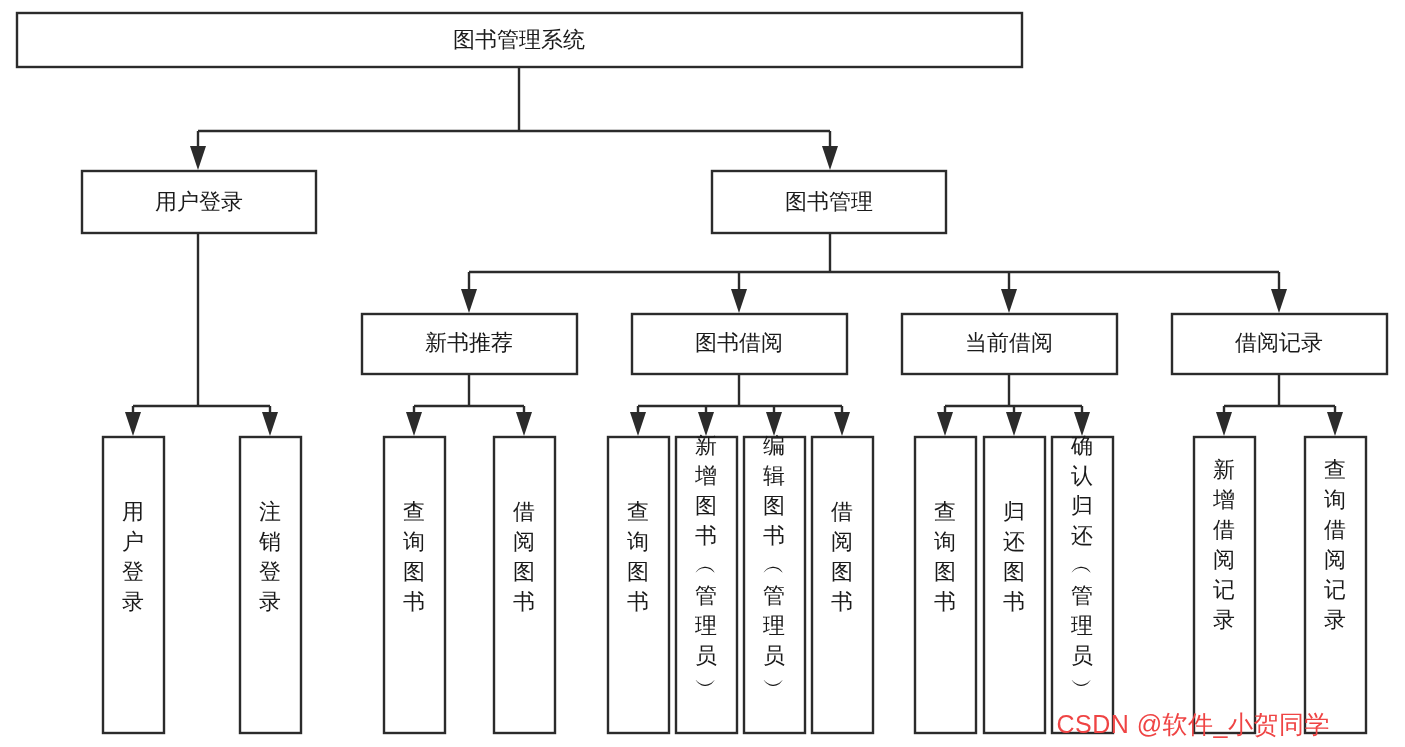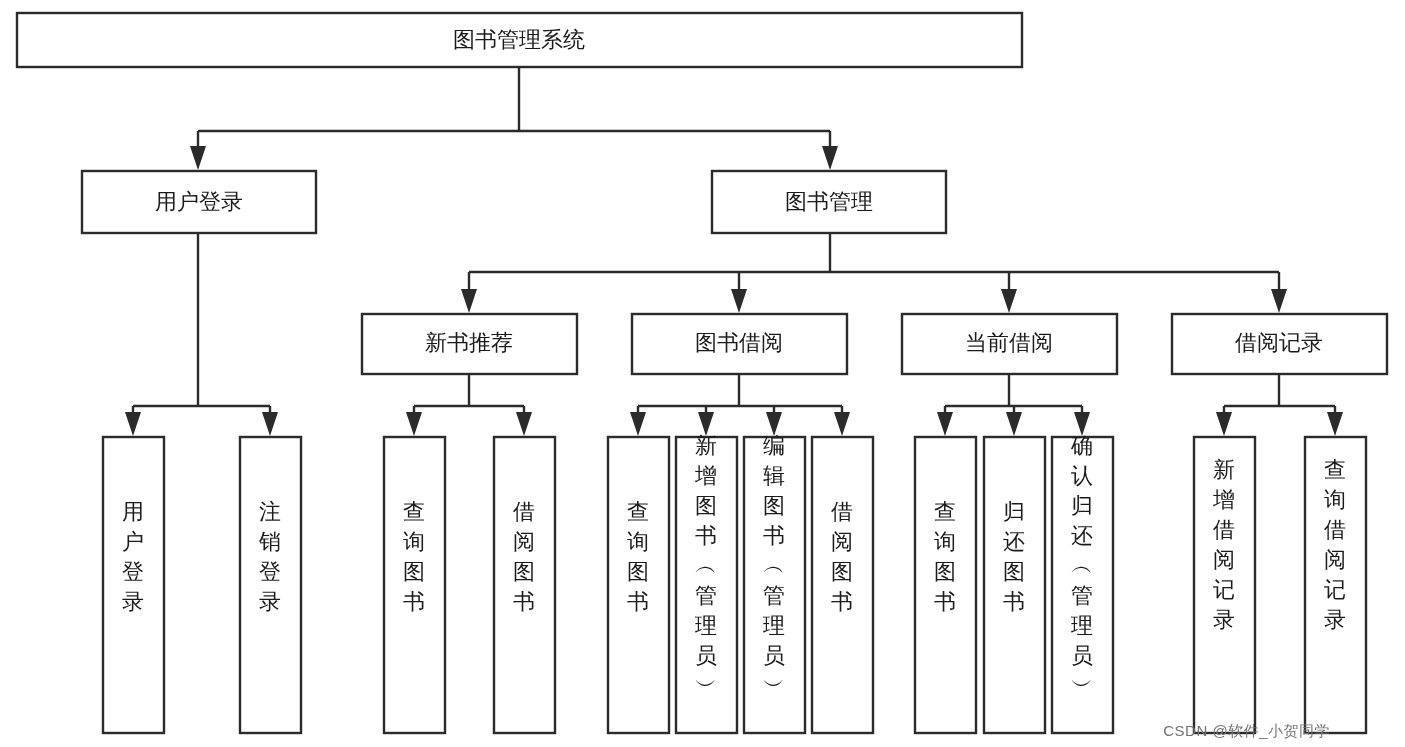--- a/index.html
+++ b/index.html
@@ -47,22 +47,22 @@
     font-family: "Liberation Sans", "DejaVu Sans", sans-serif;
     font-size: 22px;
     fill: #1a1a1a;
     text-anchor: middle;
   }
   .watermark {
     position: absolute;
     right: 14px;
     bottom: 6px;
     font-family: "Liberation Sans", "DejaVu Sans", sans-serif;
-    font-size: 15px;
-    color: #737373;
+    font-size: 25px;
+    color: #ef4444;
     white-space: nowrap;
     letter-spacing: 0.5px;
     user-select: none;
   }
 </style>
 </head>
 <body>
 
 <div id="diagram-root">
 

